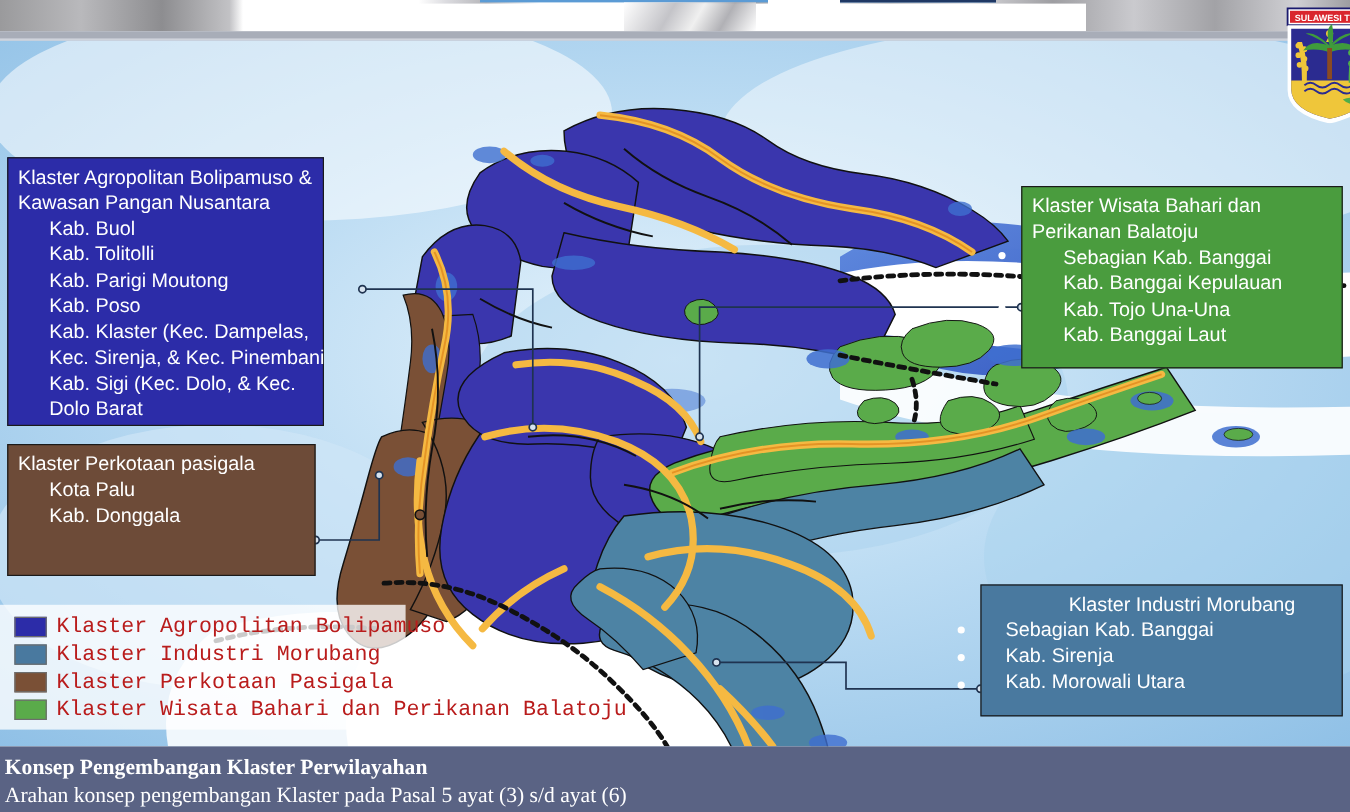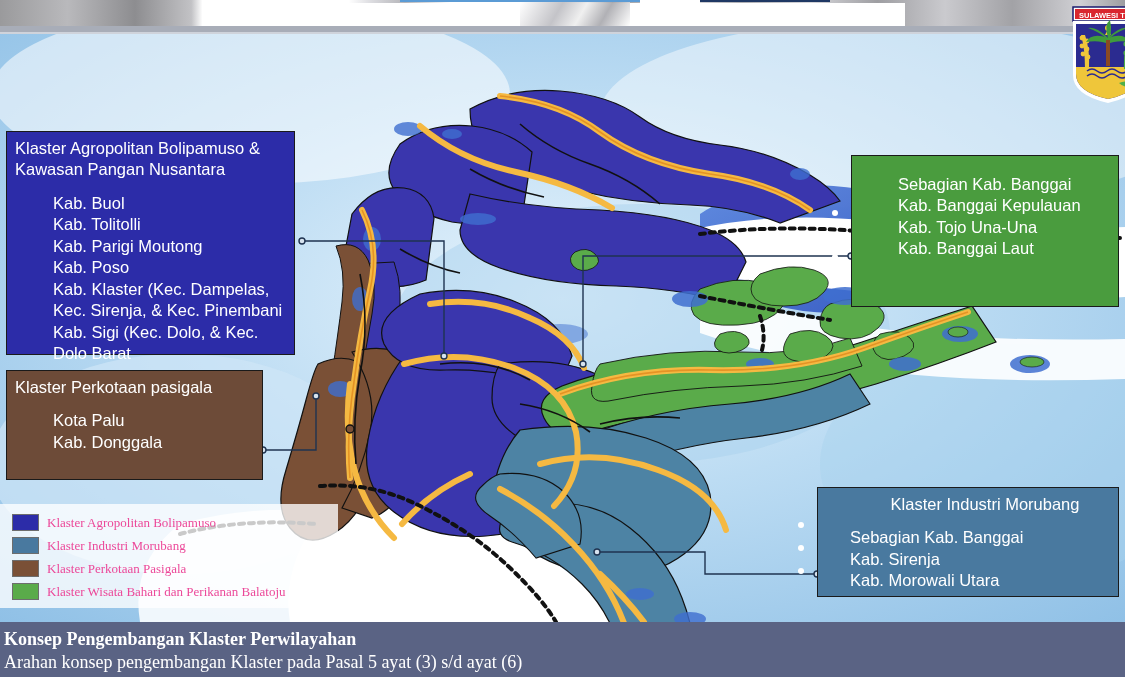--- a/index.html
+++ b/index.html
@@ -27,43 +27,43 @@
   .map svg{position:absolute;left:0;top:0;}
 
   
   .emblem{position:absolute;right:0px;top:5px;width:62px;height:98px;overflow:hidden;}
   .emblem svg{position:absolute;left:0;top:0;}
 
   
   .callout{position:absolute;border:1.5px solid #1a1a1a;box-sizing:border-box;
     color:#fff;padding:6px 8px 8px 8px;line-height:1.30;font-size:16.5px;}
   .callout .hd{white-space:pre-line;}
-  .callout ul{list-style:none;margin:12px;padding:0 0 0 26px;}
+  .callout ul{list-style:none;margin:0;padding:0 0 0 26px;}
   .callout li{white-space:nowrap;}
 
-  #co-agro{left:6px;top:131px;width:289px;height:224px;background:#2c2ca8;}
+  #co-agro{left:6px;top:131px;width:264px;height:224px;background:#2c2ca8;}
   #co-perk{left:6px;top:370px;width:257px;height:110px;background:#6d4b38;}
   #co-wisata{left:851px;top:155px;width:268px;height:152px;background:#4a9c3e;}
   #co-indus{left:817px;top:487px;width:302px;height:110px;background:#49799f;
     padding-left:16px;}
   #co-indus .hd{text-align:center;padding-left:26px;}
   #co-indus ul{padding-left:4px;}
 
   
   .bullets{position:absolute;}
   .bullets i{position:absolute;display:block;width:6px;height:6px;border-radius:50%;
     background:#fff;}
 
   
   .legendpanel{position:absolute;left:0px;top:504px;width:338px;height:104px;
     background:rgba(255,255,255,.78);}
   .legend{position:absolute;left:12px;top:511px;}
   .legend .row{display:flex;align-items:center;height:23px;}
   .legend .sw{width:25px;height:15px;border:1px solid #6d6d6d;margin-right:8px;flex:0 0 auto;}
-  .legend .lb{font-size:13px;color:#ec4899;white-space:nowrap;font-family:Liberation Serif, serif;}
+  .legend .lb{font-size:18px;color:#b91c1c;white-space:nowrap;font-family:Liberation Mono, monospace;}
 
   
   .footer{position:absolute;left:0;top:622px;width:1125px;height:56px;background:#5a6384;
     color:#fff;font-family:"Liberation Serif",serif;padding:6px 0 0 4px;box-sizing:border-box;}
   .footer .t1{font-size:18px;font-weight:bold;line-height:1.28;}
   .footer .t2{font-size:18px;line-height:1.28;}
 
   
   .leaders{position:absolute;left:0;top:34px;}
 </style>
@@ -319,20 +319,22 @@
 
   <div class="callout" id="co-perk">
     <div class="hd">Klaster Perkotaan pasigala</div>
     <ul>
       <li>Kota Palu</li>
       <li>Kab. Donggala</li>
     </ul>
   </div>
 
   <div class="callout" id="co-wisata">
+    <div class="hd">Klaster Wisata Bahari dan
+Perikanan Balatoju</div>
     <ul>
       <li>Sebagian Kab. Banggai</li>
       <li>Kab. Banggai Kepulauan</li>
       <li>Kab. Tojo Una-Una</li>
       <li>Kab. Banggai Laut</li>
     </ul>
   </div>
   <div class="bullets" style="left:832px;top:210px;">
     <i style="left:0;top:0"></i>
       <i style="left:0;top:22px"></i>

